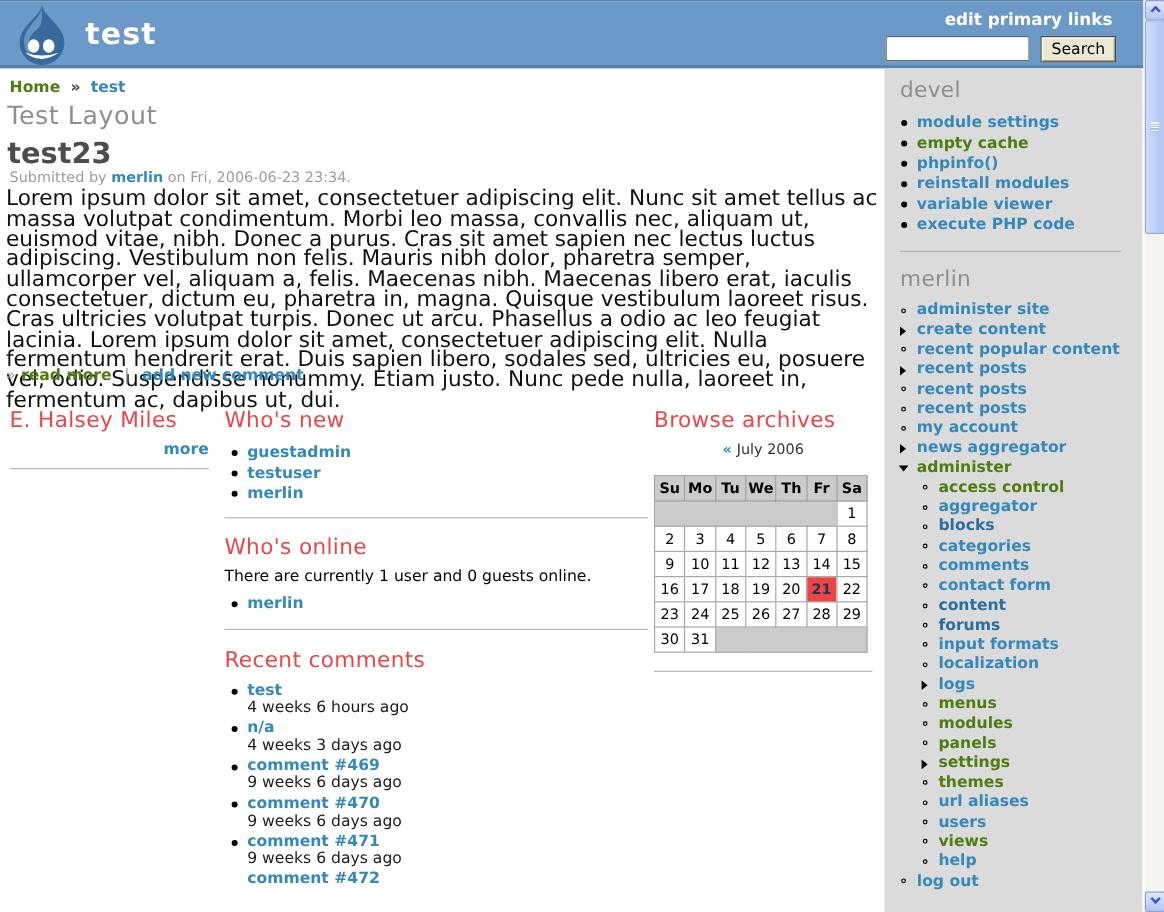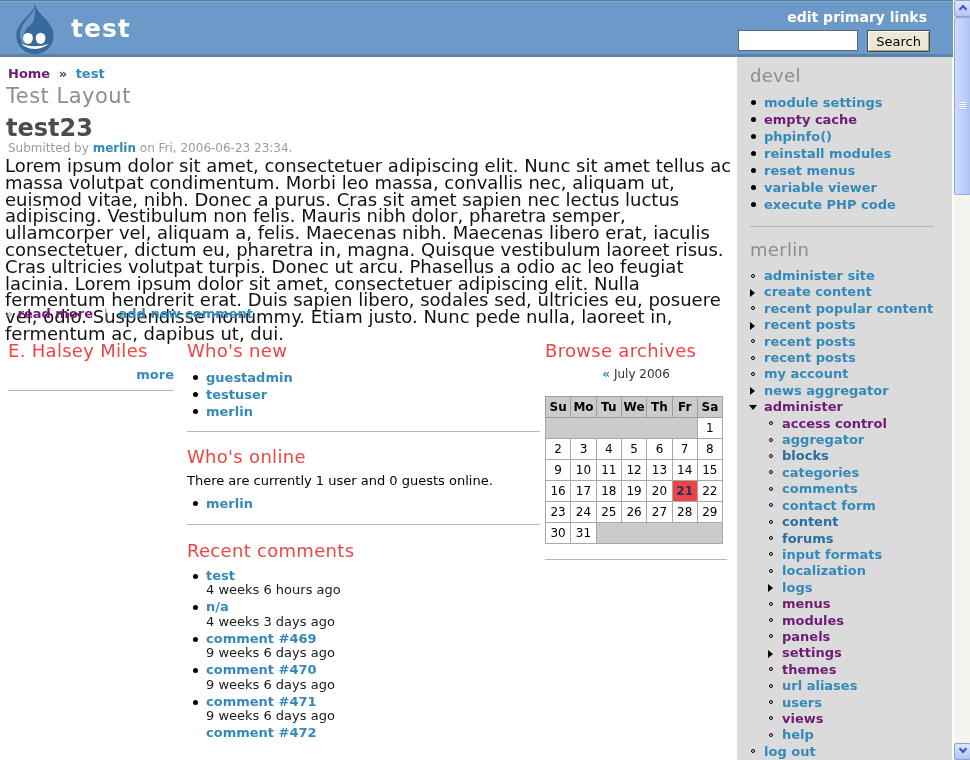--- a/index.html
+++ b/index.html
@@ -17,21 +17,21 @@
   #search-input { width:120px; height:21px; border:1px solid #5f6b7a; background:#fff; font-size:12px; padding:2px 4px; vertical-align:top; }
   #search-btn { height:22px; margin-left:5px; background:#ece8d6; border:1px solid #4d4d45;
     box-shadow:inset 1px 1px 0 #fffef6, inset -1px -1px 0 #a39f8c; font-size:13px; padding:1px 8px; vertical-align:top; cursor:pointer;
     font-family:"DejaVu Sans","Liberation Sans",sans-serif; }
 
   
   #content { position:absolute; left:0; top:57px; width:737px; }
   a.lnk { text-decoration:none; cursor:pointer; }
   .tone-light { color:#3489ba; }
   .tone-mid   { color:#2a6d9e; }
-  .tone-dark  { color:#701a75; }
+  .tone-dark  { color:#4d7c0f; }
   .bold { font-weight:bold; }
 
   #breadcrumb { position:absolute; left:8px; top:9px; font-weight:bold; font-size:13px; }
   #breadcrumb .sep { color:#444; font-weight:bold; margin:0 4px; }
   #section-title { position:absolute; left:6px; top:27px; font-size:21px; color:#8e8e8e; letter-spacing:.5px; }
   #post-title { position:absolute; left:6px; top:57px; font-size:24px; font-weight:bold; color:#4c4c4c; }
   #submitted { position:absolute; left:8px; top:84px; font-size:12px; color:#9c9c9c; }
   #body-text { position:absolute; left:5px; top:101px; width:727px; font-size:18px; line-height:16.8px; color:#111; }
   #node-links { position:absolute; left:5px; top:249px; font-size:13px; font-weight:bold; }
   #node-links .marker, #node-links .pipe { color:#9a9a9a; font-weight:normal; }
@@ -231,21 +231,20 @@
     </div>
   </div>
 
   <div id="sidebar">
     <div class="block-title">devel</div>
     <ul class="menu" id="devel-menu">
         <li><span class="b-disc"></span><a class="lnk tone-light">module settings</a></li>
         <li><span class="b-disc"></span><a class="lnk tone-dark">empty cache</a></li>
         <li><span class="b-disc"></span><a class="lnk tone-light">phpinfo()</a></li>
         <li><span class="b-disc"></span><a class="lnk tone-light">reinstall modules</a></li>
-        <li><span class="b-disc"></span><a class="lnk tone-light">reset menus</a></li>
         <li><span class="b-disc"></span><a class="lnk tone-light">variable viewer</a></li>
         <li><span class="b-disc"></span><a class="lnk tone-light">execute PHP code</a></li>
       </ul>
     <div id="block-sep"></div>
     <div class="block-title">merlin</div>
     <ul class="menu mmenu" id="merlin-menu">
         <li><span class="b-circle"></span><a class="lnk tone-light">administer site</a></li>
         <li><span class="b-collapsed"></span><a class="lnk tone-light">create content</a></li>
         <li><span class="b-circle"></span><a class="lnk tone-light">recent popular content</a></li>
         <li><span class="b-collapsed"></span><a class="lnk tone-light">recent posts</a></li>

